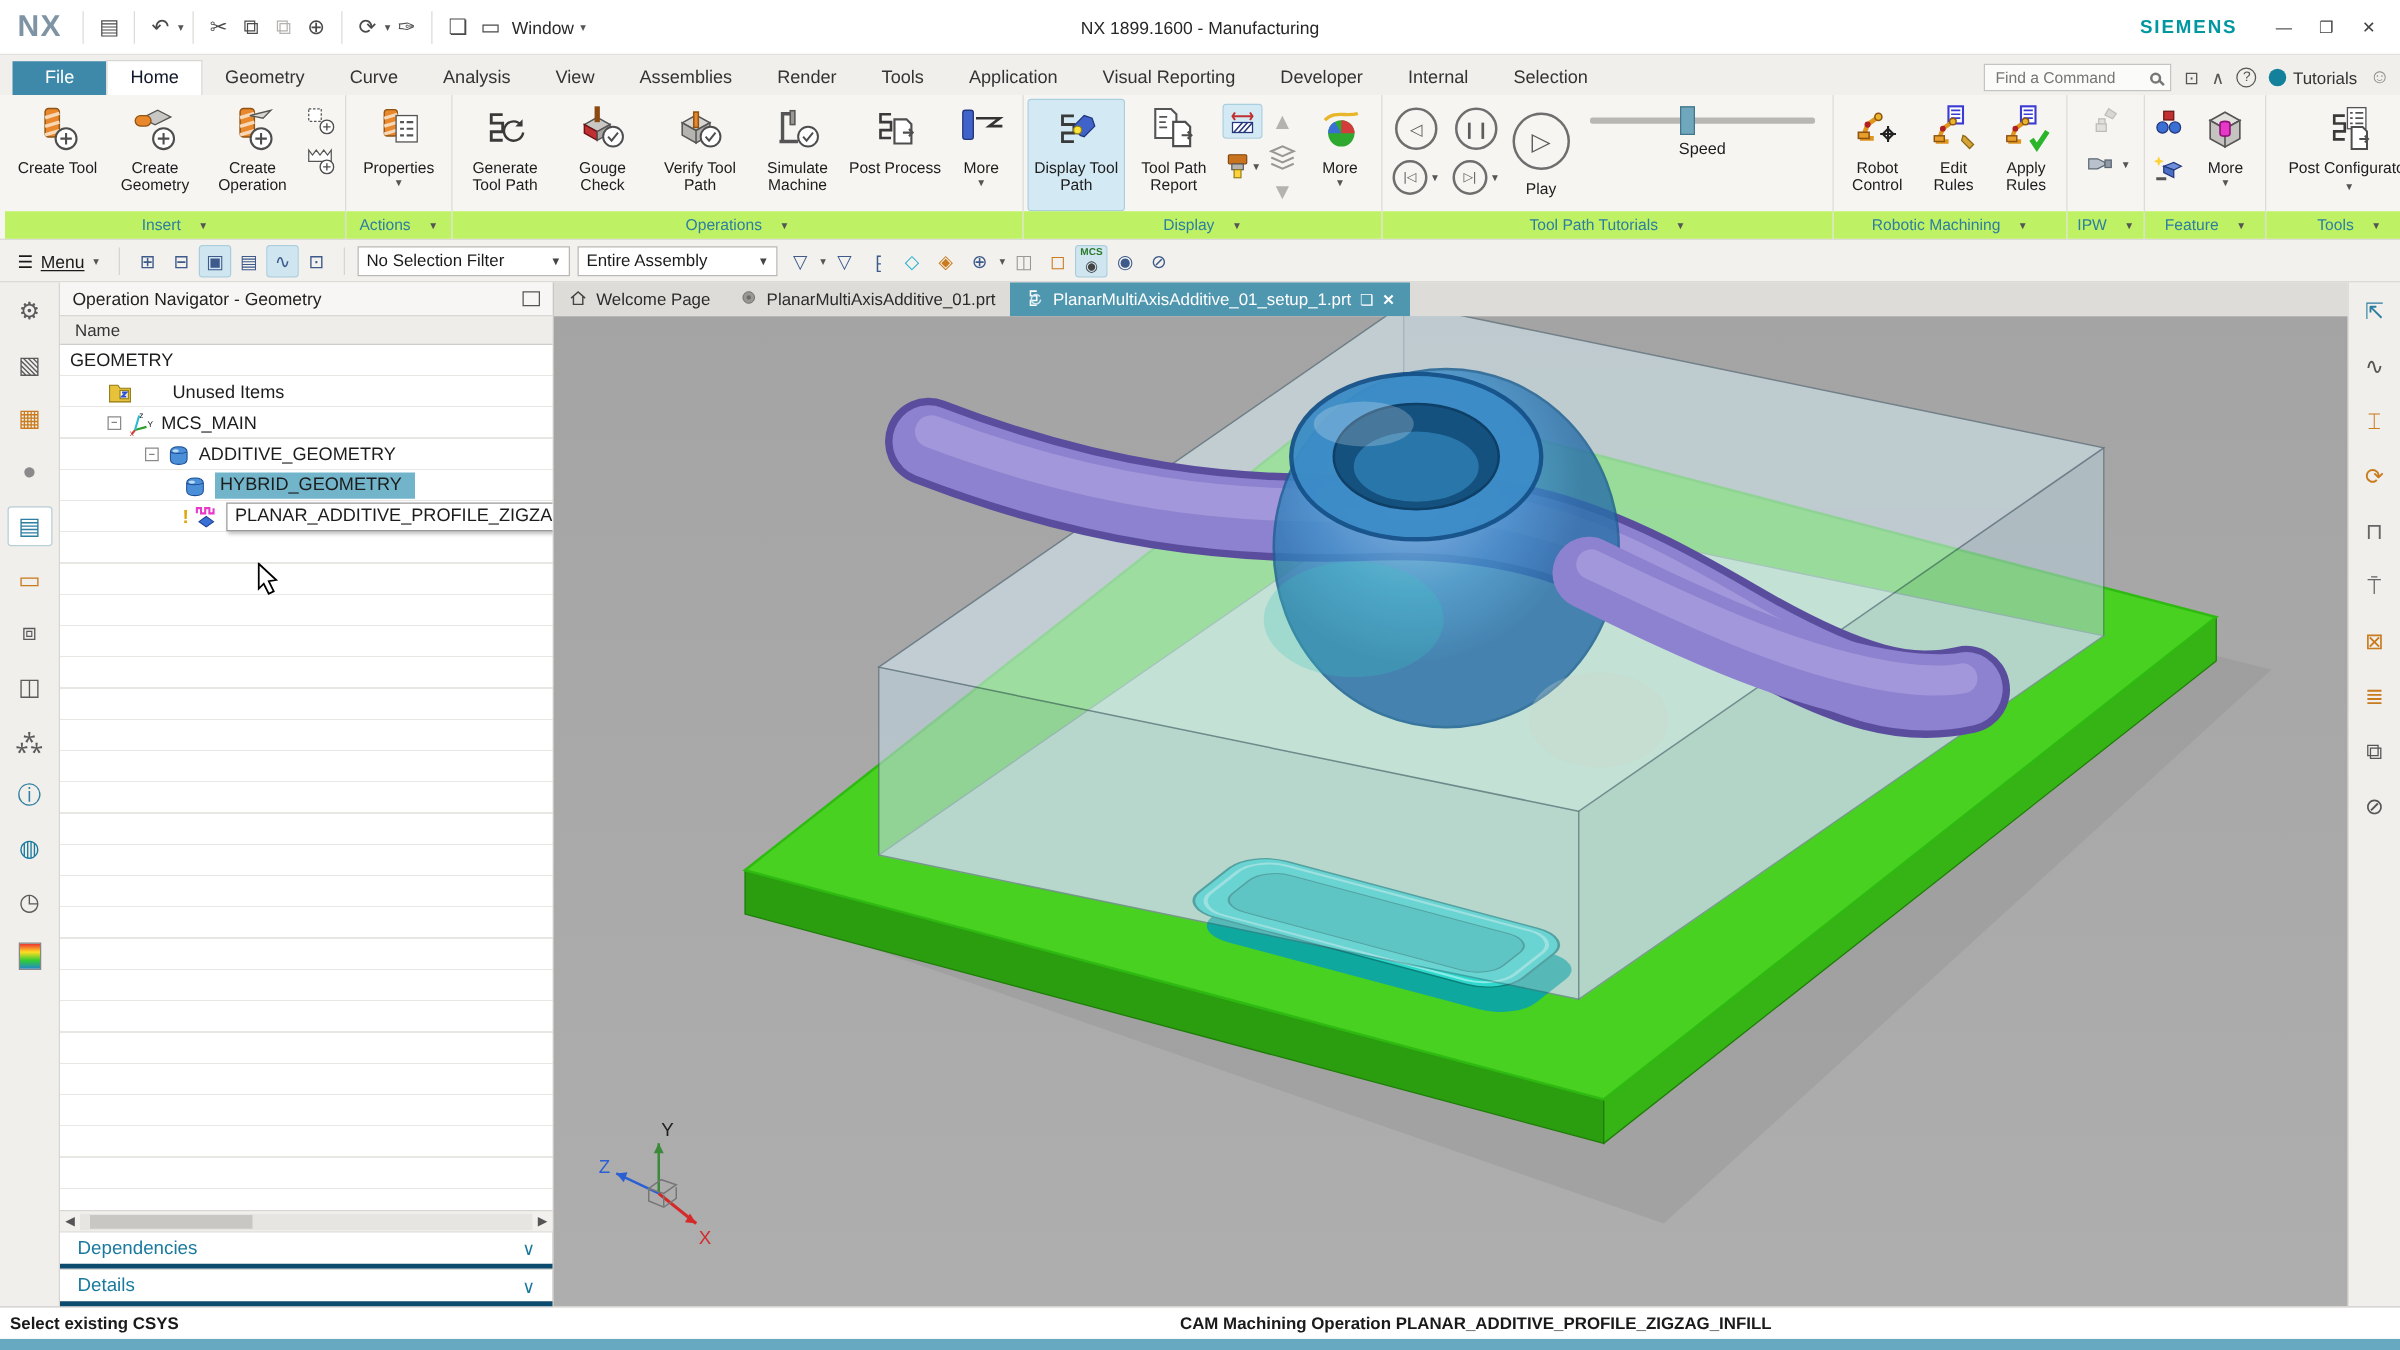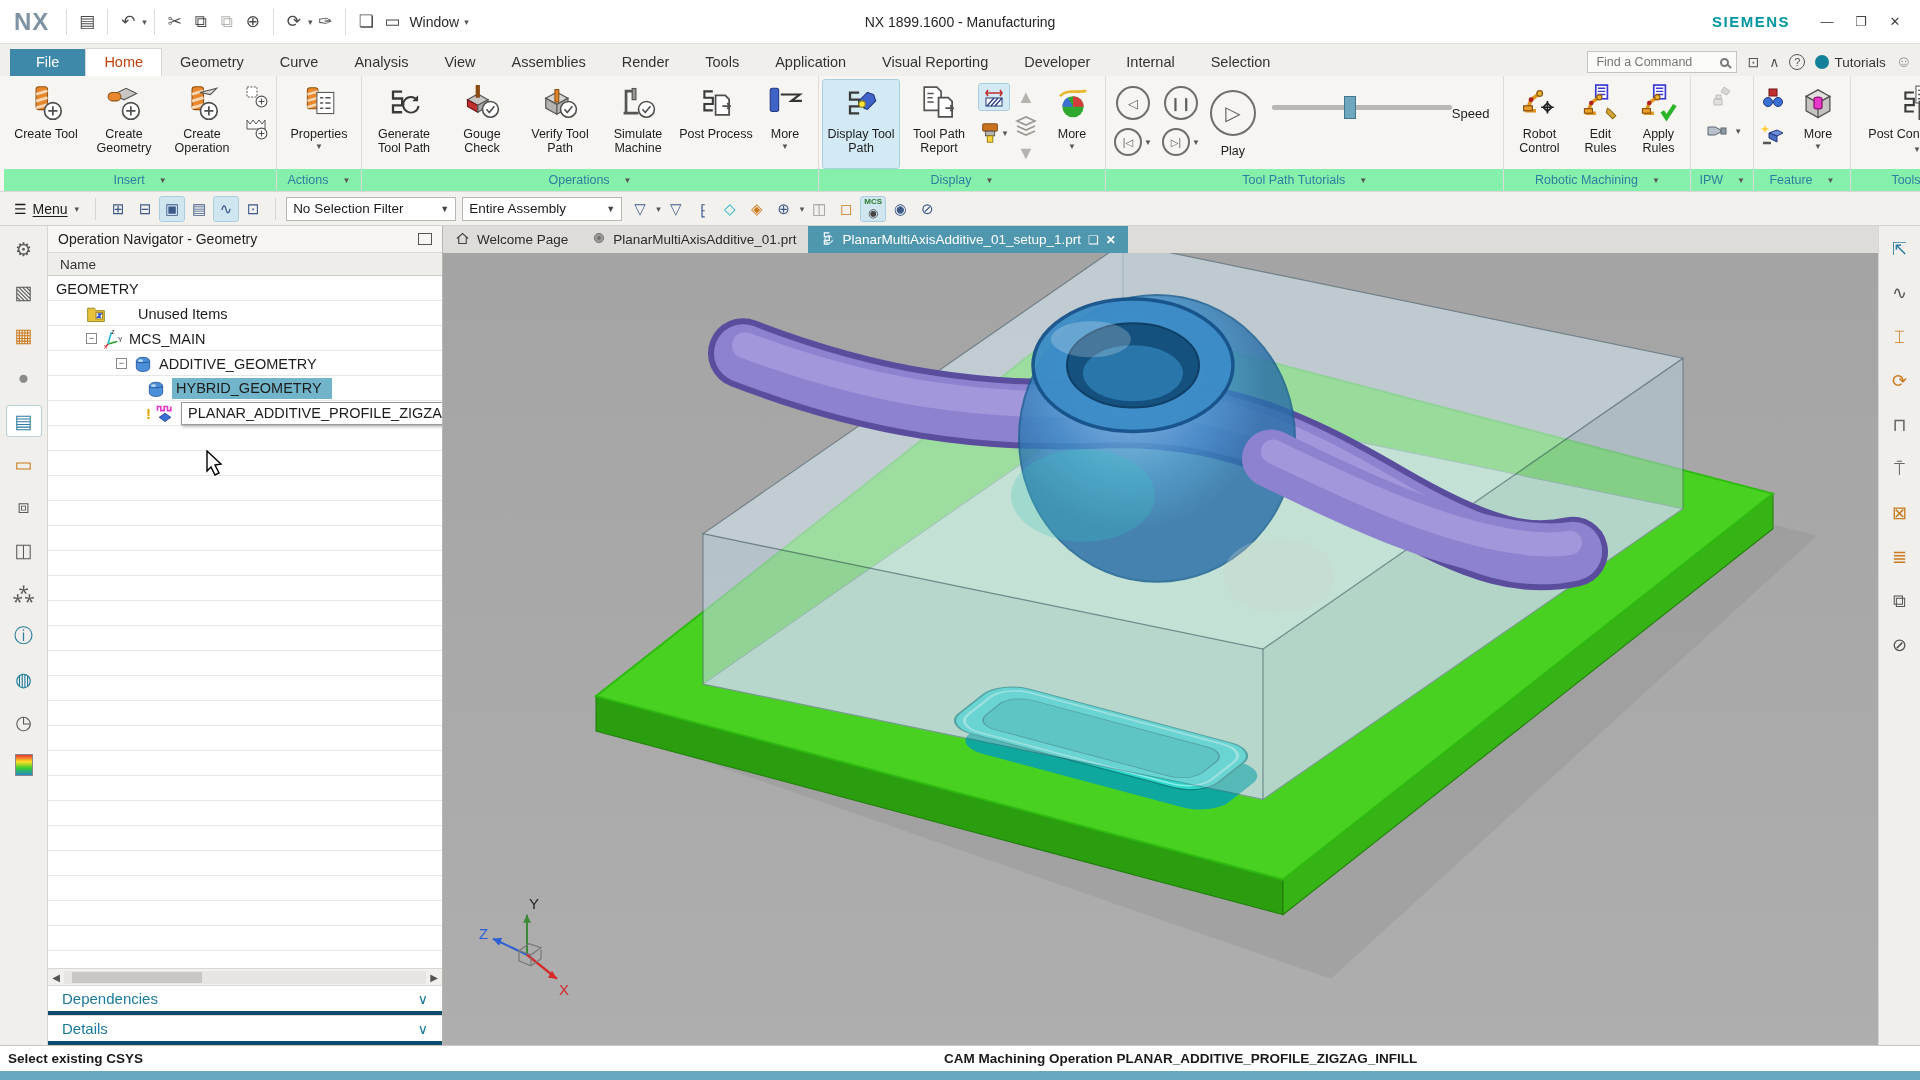--- a/index.html
+++ b/index.html
@@ -19,56 +19,56 @@
   .tb-label { font-size:14px; color:#2a2a2a; margin:0 4px; }
   .tb-title { position:absolute; left:0; right:0; text-align:center; font-size:14px; color:#262626; pointer-events:none; }
   .siemens { margin-left:auto; font-weight:bold; font-size:15px; color:#0097a0; letter-spacing:1.5px; z-index:2; }
   .winbtns { display:flex; gap:4px; margin-left:22px; z-index:2; }
   .winbtn { width:30px; height:26px; display:flex; align-items:center; justify-content:center; font-size:13px; color:#444; }
 
   
   .tabrow { height:32px; background:#f0efec; display:flex; align-items:flex-end; padding:0 0 0 10px; position:relative; }
   .rtab { padding:5px 18px 6px; font-size:14.5px; color:#333; cursor:pointer; }
   .rtab.file { background:#3e89a9; color:#fff; padding:5px 26px 6px; }
-  .rtab.active { background:#ffffff; color:#c2410c; border:1px solid #d8d6d2; border-bottom:none; }
+  .rtab.active { background:#ffffff; color:#0f172a; border:1px solid #d8d6d2; border-bottom:none; }
   .findbox { margin-left:auto; display:flex; align-items:center; gap:10px; padding-bottom:3px; margin-right:8px; }
   .find-input { width:150px; height:22px; border:1px solid #c6c4c0; background:#fbfbfa; font-size:12.5px;
     color:#9a9894; padding:0 22px 0 8px; font-family:"Liberation Sans",sans-serif; }
   .mag { position:absolute; right:180px; width:9px; height:9px; border:2px solid #777; border-radius:50%; }
   .mag::after { content:""; position:absolute; width:6px; height:2px; background:#777; transform:rotate(45deg); right:-5px; bottom:-2px; }
   .qa-ic { font-size:14px; color:#555; }
   .tut { display:flex; align-items:center; gap:5px; font-size:13.5px; color:#333; }
   .tut-dot { width:14px; height:14px; border-radius:50%; background:#13809c; display:inline-block; }
   .smiley { color:#8a8a8a; font-size:16px; }
 
   
   .ribbon { height:116px; background:#f6f5f2; display:flex; align-items:stretch; border-bottom:1px solid #dcdad6; padding-left:4px; }
   .rgroup { display:flex; flex-direction:column; border-right:1px solid #dedcd8; }
   .rbody { height:94px; display:flex; align-items:flex-start; padding:4px 4px 0; gap:2px; }
-  .glabel { height:22px; background:#86efac; color:#2e7ea0; font-size:12.5px; display:flex;
+  .glabel { height:22px; background:#bef264; color:#2e7ea0; font-size:12.5px; display:flex;
     align-items:center; justify-content:center; gap:14px; padding:0 8px; }
   .glabel .dd { font-size:8px; color:#555; }
   .bigbtn { width:76px; height:88px; display:flex; flex-direction:column; align-items:center;
     padding-top:4px; border-radius:2px; cursor:pointer; }
   .bigbtn .bicon { width:38px; height:38px; flex:none; }
   .bigbtn .blabel { font-size:12.5px; line-height:1.12; text-align:center; margin-top:5px; color:#1d1d1d; }
   .bigbtn .bdd { font-size:8px; color:#555; margin-top:1px; }
   .bigbtn.hl { background:#d3e9f3; outline:1px solid #a9cfdf; }
   .smcol { display:flex; flex-direction:column; gap:6px; padding-top:4px; align-items:center; }
   .smbtn { width:30px; height:26px; display:flex; align-items:center; justify-content:center; border-radius:2px; }
   .smbtn svg { width:24px; height:24px; }
   .smbtn.hl { background:#d3e9f3; outline:1px solid #a9cfdf; }
   .smdd { font-size:8px; color:#555; }
   .circbtn { width:34px; height:34px; border:2px solid #6e6e6e; border-radius:50%; color:#5c5c5c;
     display:flex; align-items:center; justify-content:center; font-size:13px; background:transparent; }
   .circbtn.big { width:46px; height:46px; font-size:20px; }
   .anim-col { display:flex; flex-direction:column; align-items:center; gap:8px; padding:6px 4px 0; }
   .anim-row { display:flex; align-items:center; gap:2px; }
   .playlbl { font-size:12.5px; color:#1d1d1d; }
-  .speed { display:flex; flex-direction:row; align-items:center; padding:14px 10px 0; }
+  .speed { display:flex; flex-direction:column; align-items:center; padding:14px 10px 0; }
   .slider { position:relative; width:180px; height:5px; background:#b9b7b4; border-radius:2px; }
   .thumb { position:absolute; left:72px; top:-9px; width:12px; height:23px; background:#6fa7bc; border:1px solid #41768c; }
   .speedlbl { font-size:13px; margin-top:12px; color:#1d1d1d; }
 
   
   .toolbar { height:34px; background:#f2f1ee; border-bottom:1px solid #d4d2ce; display:flex; align-items:center; padding:0 8px; gap:6px; }
   .menu-btn { display:flex; align-items:center; gap:6px; font-size:14px; padding:2px 6px; }
   .mini { width:24px; height:24px; display:flex; align-items:center; justify-content:center; font-size:15px; border-radius:2px; }
   .mini.hl { background:#cfe6f0; outline:1px solid #a9cfdf; }
   .tsep { width:1px; height:22px; background:#d7d5d1; margin:0 4px; }

